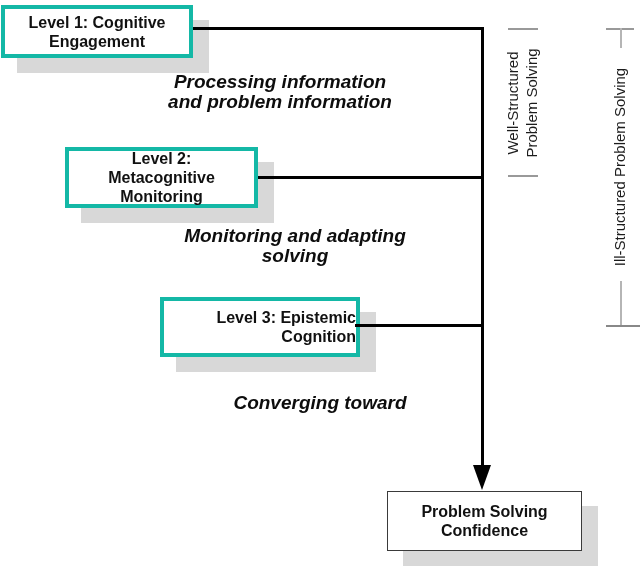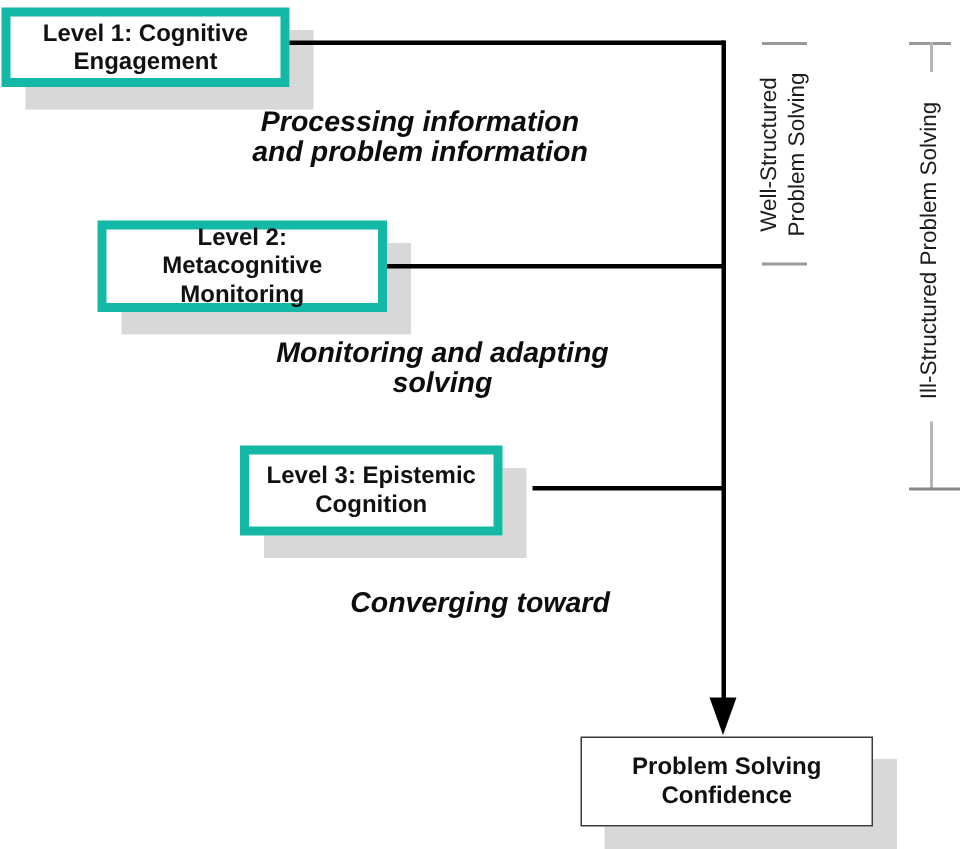--- a/index.html
+++ b/index.html
@@ -2,21 +2,21 @@
 <html><head>
 <meta charset="utf-8">
 <style>
   html,body{margin:0;padding:0;background:#fff;}
   #stage{
     position:relative;width:640px;height:566px;background:#ffffff;
     font-family:"Liberation Sans",sans-serif;color:#111;overflow:hidden;
   }
   .box{
     position:absolute;box-sizing:border-box;background:#ffffff;
-    border:6px solid #14b8a6;box-shadow:16px 15px 0 #d8d8d8;
+    border:4px solid #14b8a6;box-shadow:16px 15px 0 #d8d8d8;
     display:flex;flex-direction:column;justify-content:center;align-items:center;
     text-align:center;font-weight:bold;font-size:16px;line-height:19px;
     z-index:2;
   }
   .box span{display:block;white-space:nowrap;}
   #confidence-box{border-width:1px;border-color:#3a3a3a;}
   .conn{position:absolute;background:#000;height:3px;z-index:3;}
   #main-vertical-line{position:absolute;background:#000;width:3px;z-index:3;}
   #arrowhead{
     position:absolute;width:0;height:0;z-index:3;
@@ -45,21 +45,21 @@
     <span>Level 1: Cognitive</span>
     <span>Engagement</span>
   </div>
 
   <div class="box" id="level2-box" style="left:65px;top:147px;width:193px;height:61px;">
     <span>Level 2:</span>
     <span>Metacognitive</span>
     <span>Monitoring</span>
   </div>
 
-  <div class="box" id="level3-box" style="left:160px;top:297px;width:175px;height:60px;">
+  <div class="box" id="level3-box" style="left:160px;top:297px;width:200px;height:60px;align-items:flex-end;">
     <span>Level 3: Epistemic</span>
     <span>Cognition</span>
   </div>
 
   <div class="box" id="confidence-box" style="left:387px;top:491px;width:195px;height:60px;">
     <span>Problem Solving</span>
     <span>Confidence</span>
   </div>
 
   <div class="conn" style="left:193px;top:27px;width:290px;"></div>

